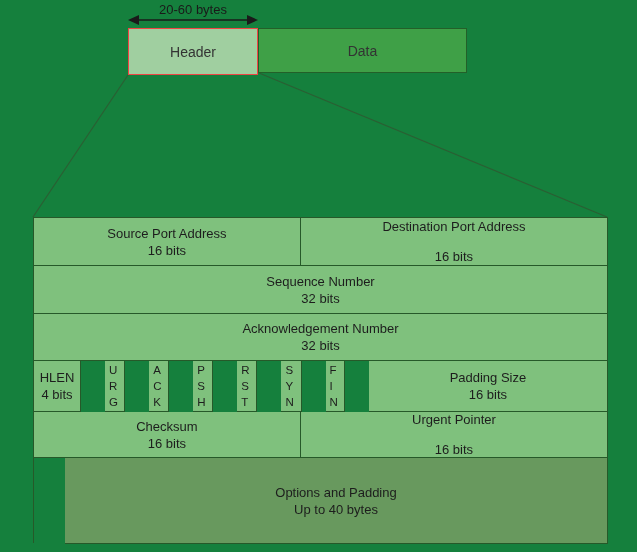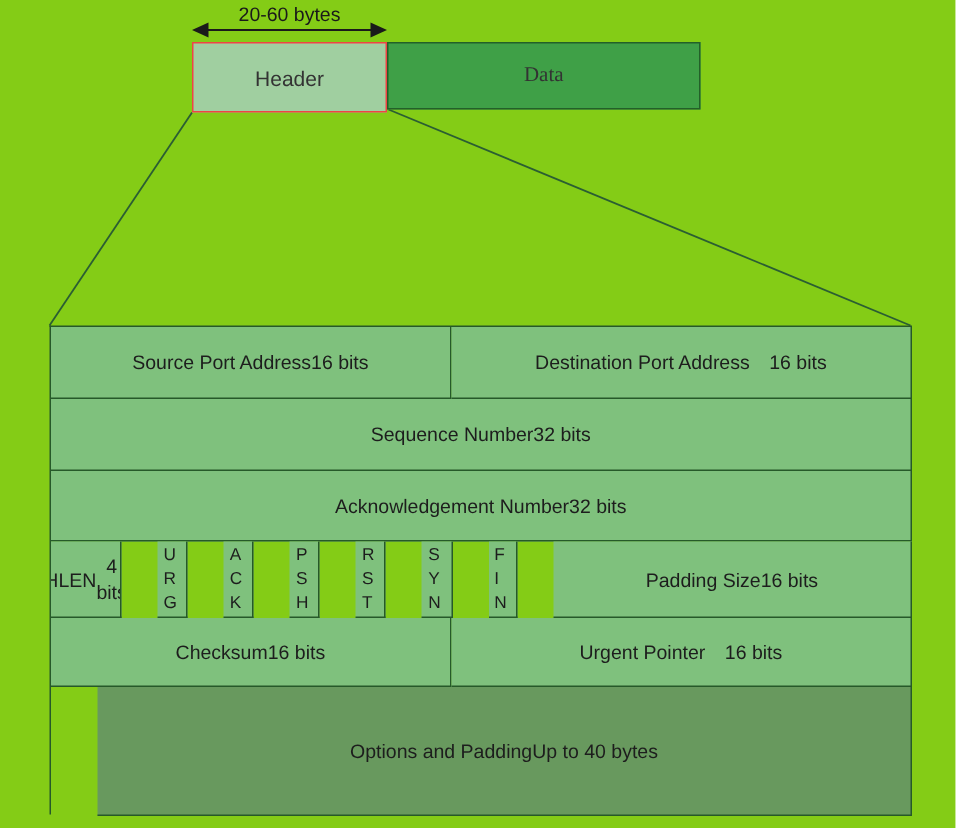--- a/index.html
+++ b/index.html
@@ -1,20 +1,20 @@
 <!DOCTYPE html>
 <html><head>
 <meta charset="utf-8">
 <style>
   html, body { margin: 0; padding: 0; background: #ffffff; }
   .canvas {
     position: relative;
     width: 637px;
     height: 552px;
-    background: #84cc16;
+    background: #15803d;
     font-family: "Liberation Sans", sans-serif;
     color: #222222;
     overflow: hidden;
   }
   svg.overlay {
     position: absolute;
     left: 0; top: 0;
     width: 637px; height: 552px;
     pointer-events: none;
   }
@@ -37,21 +37,20 @@
   }
   .header-box {
     left: 128px; top: 28px; width: 130px; height: 47px;
     background: #a0cfa0;
     border: 1px solid #ef4444;
   }
   .data-box {
     left: 258px; top: 28px; width: 209px; height: 45px;
     background: #3fa047;
     border: 1px solid #236029;
-    font-family: Liberation Serif, serif;
   }
   .tcp-table {
     position: absolute;
     left: 33px; top: 217px; width: 575px; height: 326px;
     box-sizing: border-box;
     border-left: 1px solid #265929;
     border-top: 1px solid #265929;
   }
   .trow { display: flex; width: 100%; box-sizing: border-box; }
   .r1 { height: 48px; }
@@ -59,20 +58,21 @@
   .r3 { height: 47px; }
   .r4 { height: 51px; gap: 24px; }
   .r5 { height: 46px; }
   .r6 { height: 86px; padding-left: 31px; }
   .cell {
     box-sizing: border-box;
     background: #7fc17d;
     border-right: 1px solid #265929;
     border-bottom: 1px solid #265929;
     display: flex;
+    flex-direction: column;
     align-items: center;
     justify-content: center;
     text-align: center;
     font-size: 13px;
     line-height: 17px;
     color: #1d1d1d;
     overflow: hidden;
   }
   .cell.options { background: #68995e; }
   .w285 { width: 285px; }

